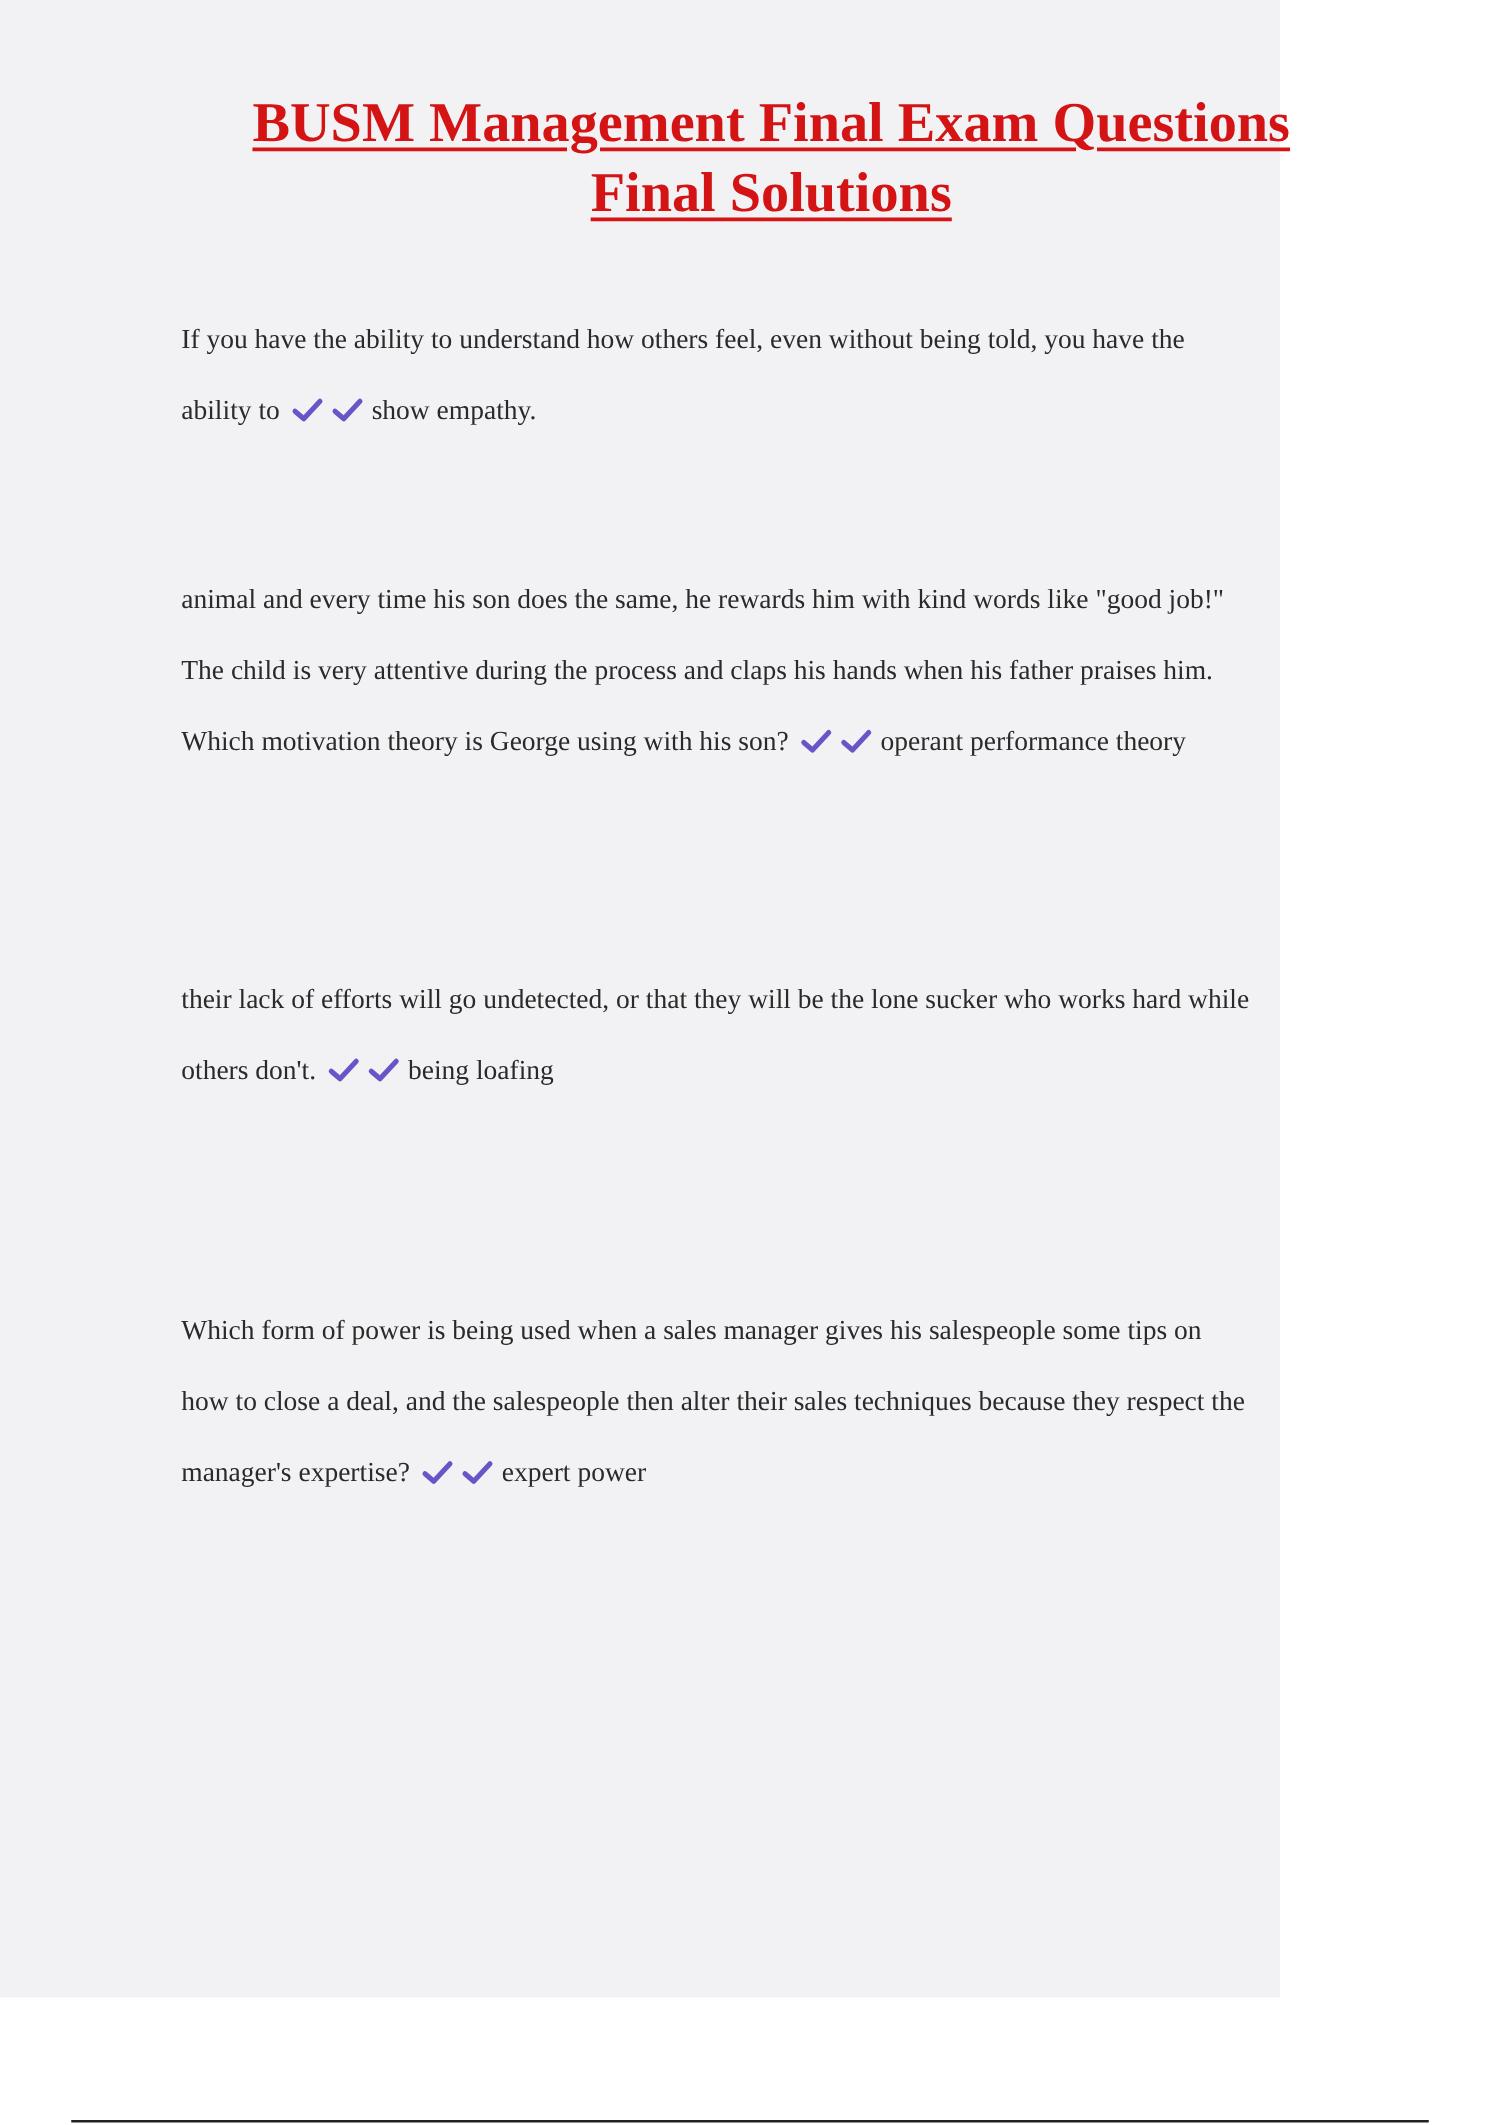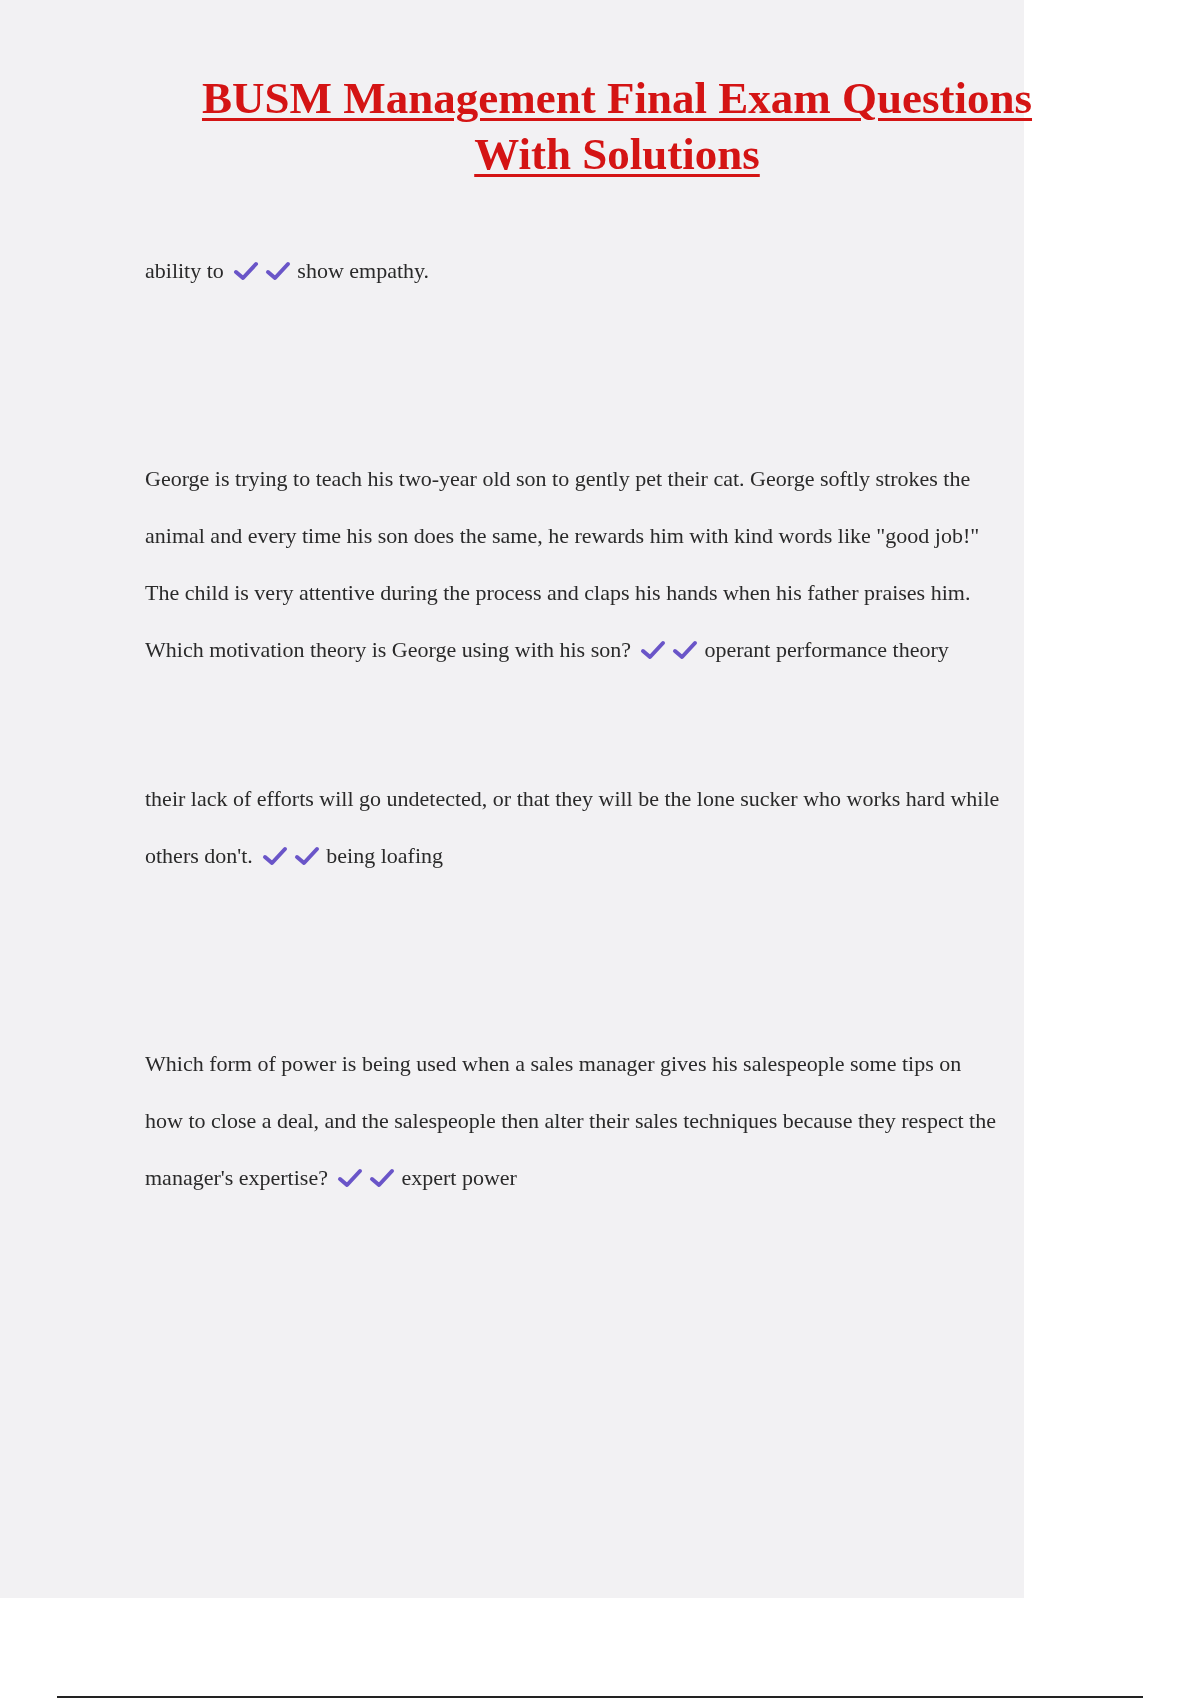--- a/index.html
+++ b/index.html
@@ -51,37 +51,37 @@
     width: 1086px; height: 2px; background: #222;
   }
 </style>
 </head>
 <body>
 
 <div class="page">
 
   <div class="title">
     <span>BUSM Management Final Exam Questions</span><br>
-    <span>With Solutions</span>
+    <span>Final Solutions</span>
   </div>
 
   <div class="qa" style="top:242px;">
+    <div>If you have the ability to understand how others feel, even without being told, you have the</div>
     <div>
       <span>ability to</span>
       <span class="checks">
         <span class="check"><svg viewBox="0 0 26 22">
               <path d="M3 12 L10 18 L23 4" fill="none" stroke="#6a55c8" stroke-width="4" stroke-linecap="round" stroke-linejoin="round"></path>
             </svg></span><span class="check"><svg viewBox="0 0 26 22">
               <path d="M3 12 L10 18 L23 4" fill="none" stroke="#6a55c8" stroke-width="4" stroke-linecap="round" stroke-linejoin="round"></path>
             </svg></span></span><span>show empathy.</span>
     </div>
   </div>
 
   <div class="qa" style="top:450px;">
-    <div>George is trying to teach his two-year old son to gently pet their cat. George softly strokes the</div>
     <div>animal and every time his son does the same, he rewards him with kind words like "good job!"</div>
     <div>The child is very attentive during the process and claps his hands when his father praises him.</div>
     <div>
       <span>Which motivation theory is George using with his son?</span>
       <span class="checks">
         <span class="check"><svg viewBox="0 0 26 22">
               <path d="M3 12 L10 18 L23 4" fill="none" stroke="#6a55c8" stroke-width="4" stroke-linecap="round" stroke-linejoin="round"></path>
             </svg></span><span class="check"><svg viewBox="0 0 26 22">
               <path d="M3 12 L10 18 L23 4" fill="none" stroke="#6a55c8" stroke-width="4" stroke-linecap="round" stroke-linejoin="round"></path>
             </svg></span></span><span>operant performance theory</span>

